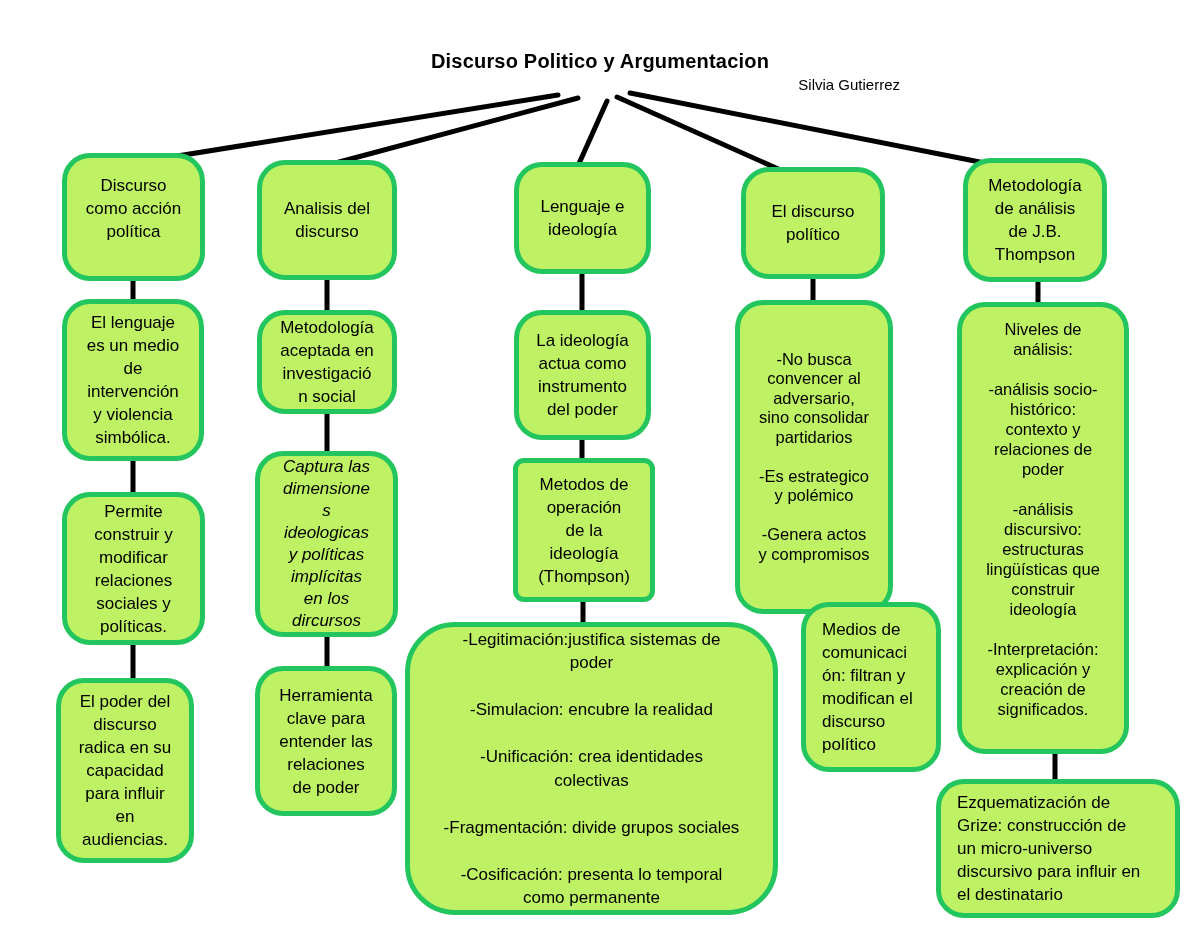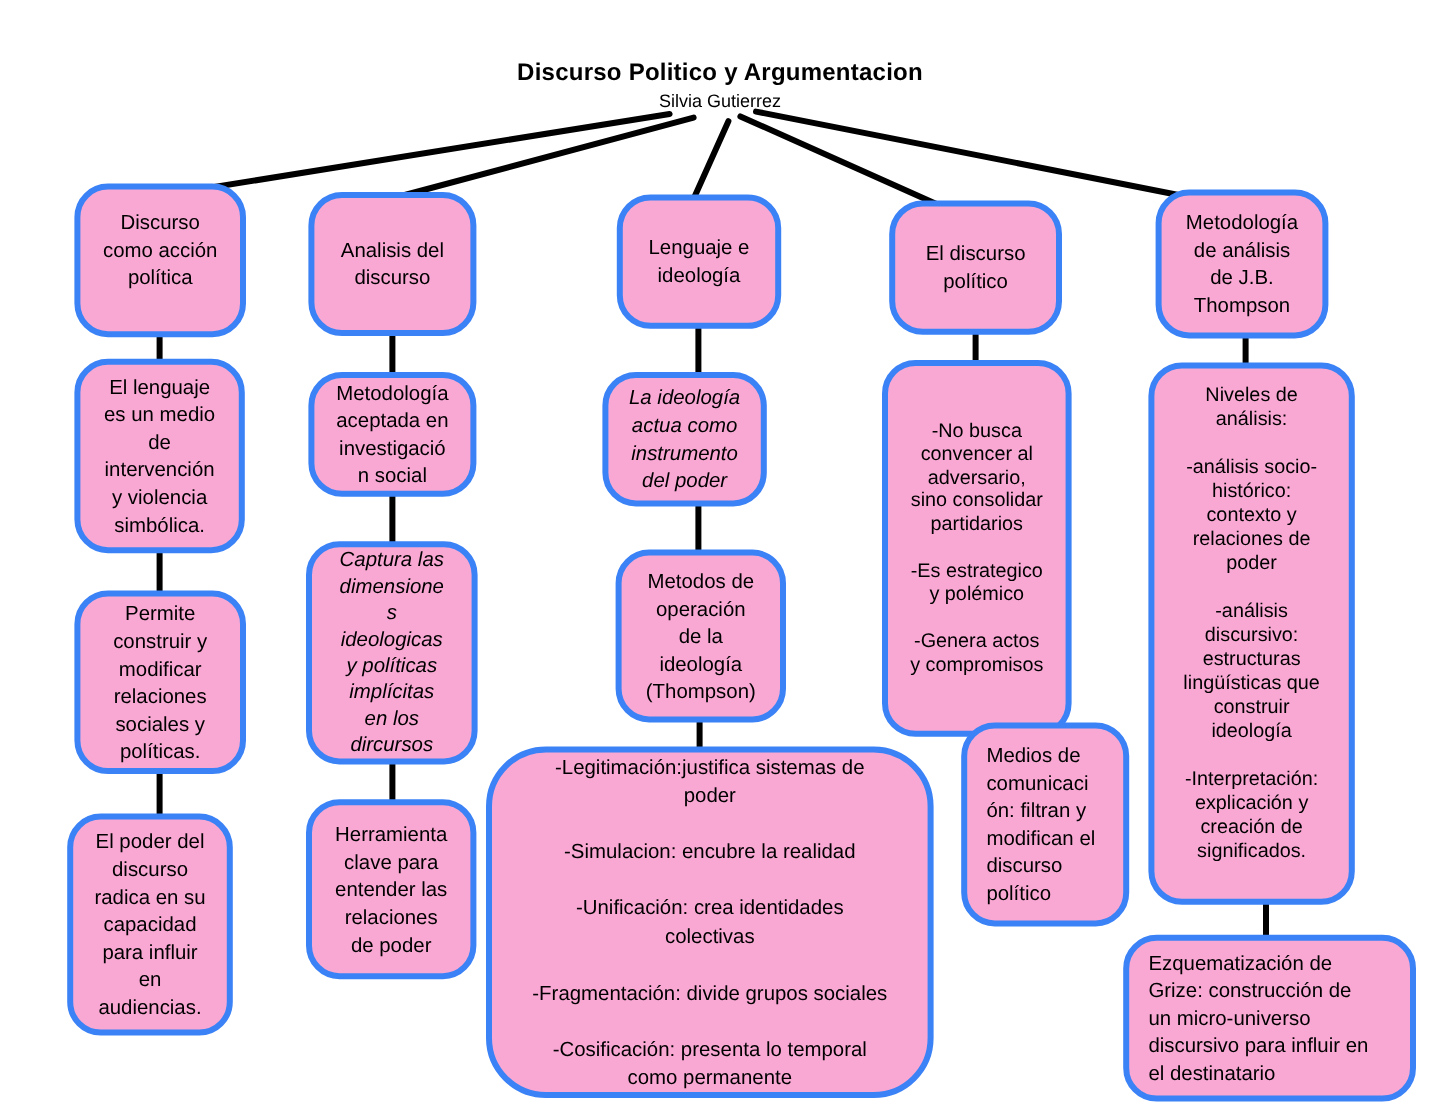--- a/index.html
+++ b/index.html
@@ -21,28 +21,28 @@
     position: absolute;
     left: 300px; top: 50px; width: 600px;
     text-align: center;
     font-size: 20px;
     font-weight: bold;
     letter-spacing: 0.2px;
   }
   .map-subtitle {
     position: absolute;
     left: 300px; top: 76px; width: 600px;
-    text-align: center;
+    text-align: right;
     font-size: 15px;
   }
   .node {
     position: absolute;
     box-sizing: border-box;
-    background: #f9a8d4;
-    border: 5px solid #3b82f6;
+    background: #bef264;
+    border: 5px solid #22c55e;
     border-radius: 28px;
     display: flex;
     align-items: center;
     justify-content: center;
     text-align: center;
     font-size: 17px;
     line-height: 23px;
     white-space: pre-line;
     padding: 6px 8px;
   }
@@ -127,25 +127,25 @@
 en los
 dircursos</div>
   <div class="node" style="left:255px; top:666px; width:142px; height:150px;">Herramienta
 clave para
 entender las
 relaciones
 de poder</div>
 
   <div class="node" style="left:514px; top:162px; width:137px; height:112px;">Lenguaje e
 ideología</div>
-  <div class="node" style="left:502px; top:310px; width:137px; height:112px;font-style:italic;">La ideología
+  <div class="node" style="left:514px; top:310px; width:137px; height:130px;">La ideología
 actua como
 instrumento
 del poder</div>
-  <div class="node" style="left:513px; top:458px; width:142px; height:144px;">Metodos de
+  <div class="node" style="left:513px; top:458px; width:142px; height:144px;border-radius:11px;">Metodos de
 operación
 de la
 ideología
 (Thompson)</div>
   <div class="node big" style="left:405px; top:622px; width:373px; height:293px;">-Legitimación:justifica sistemas de
 poder
 
 -Simulacion: encubre la realidad
 
 -Unificación: crea identidades

